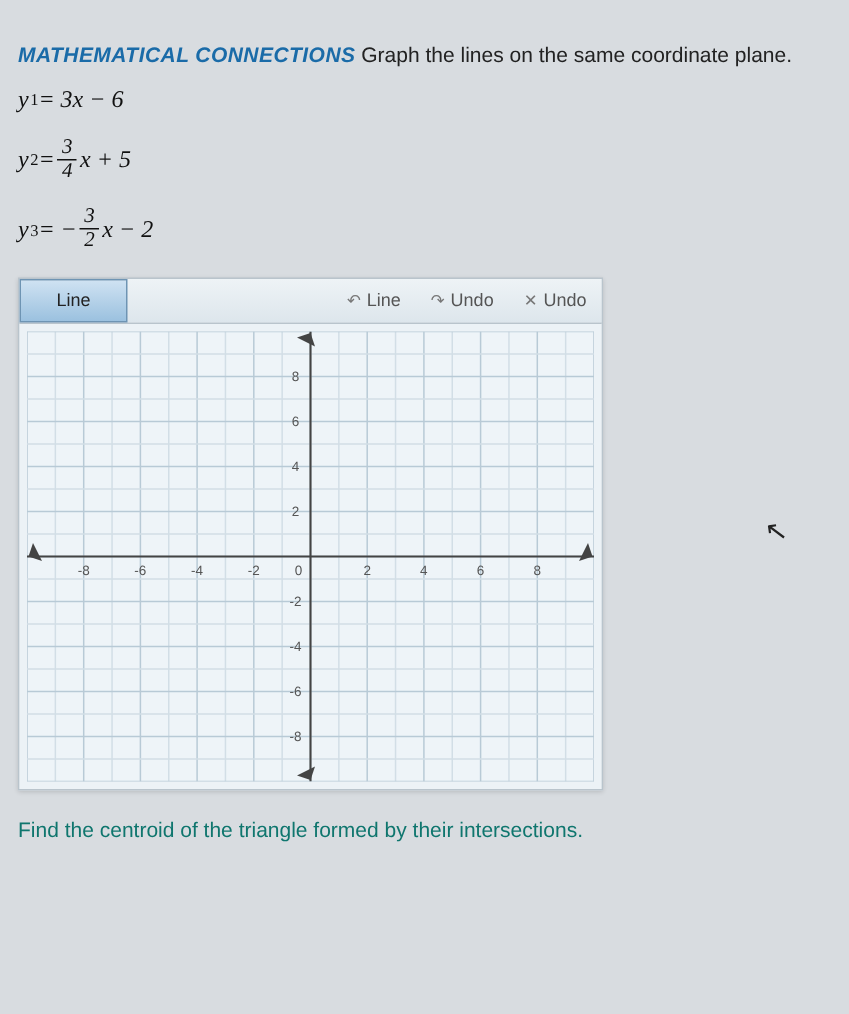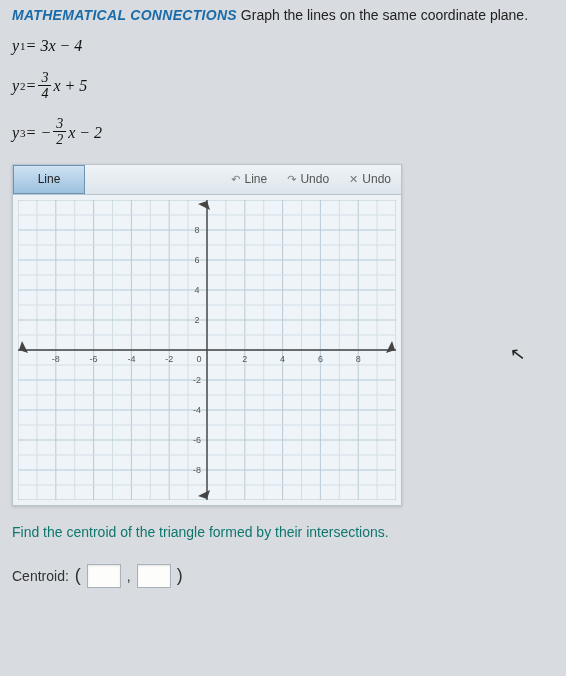--- a/index.html
+++ b/index.html
@@ -6,21 +6,21 @@
 body {
   width: 566px;
   height: 676px;
   background: #d8dce0;
   font-family: Arial, sans-serif;
   color: #333;
   overflow: hidden;
   position: relative;
 }
 .page {
-  padding: 7px 12px;
+  padding: 28px 12px;
 }
 .header-line {
   font-size: 14px;
   margin-bottom: 14px;
 }
 .header-label {
   color: #1a6ba8;
   font-weight: bold;
   font-style: italic;
   letter-spacing: 0.3px;
@@ -123,21 +123,21 @@
 
 <div class="page">
   <div class="header-line">
     <span class="header-label">MATHEMATICAL CONNECTIONS</span>
     <span class="header-text">Graph the lines on the same coordinate plane.</span>
   </div>
 
   <div class="equation">
     <span>y</span>
       <span class="sub">1</span>
-      <span> = 3x − 4</span>
+      <span> = 3x − 6</span>
   </div>
 
   <div class="equation">
     <span>y</span>
       <span class="sub">2</span>
       <span> = </span>
     <span class="frac">
         <span class="num">3</span>
         <span class="den">4</span>
       </span>
@@ -238,23 +238,15 @@
           <text x="179" y="93" font-size="9" fill="#555" text-anchor="middle">4</text>
           <text x="179" y="63" font-size="9" fill="#555" text-anchor="middle">6</text>
           <text x="179" y="33" font-size="9" fill="#555" text-anchor="middle">8</text>
           <text x="181" y="162" font-size="9" fill="#555" text-anchor="middle">0</text>
         </svg>
     </div>
   </div>
 
   <div class="prompt-line">Find the centroid of the triangle formed by their intersections.</div>
 
-  <div class="answer-row">
-    <span>Centroid:</span>
-    <span class="paren">(</span>
-    <div class="blank"></div>
-    <span>,</span>
-    <div class="blank"></div>
-    <span class="paren">)</span>
-  </div>
 </div>
 
 <div class="cursor">↖</div>
 
 </body></html>

